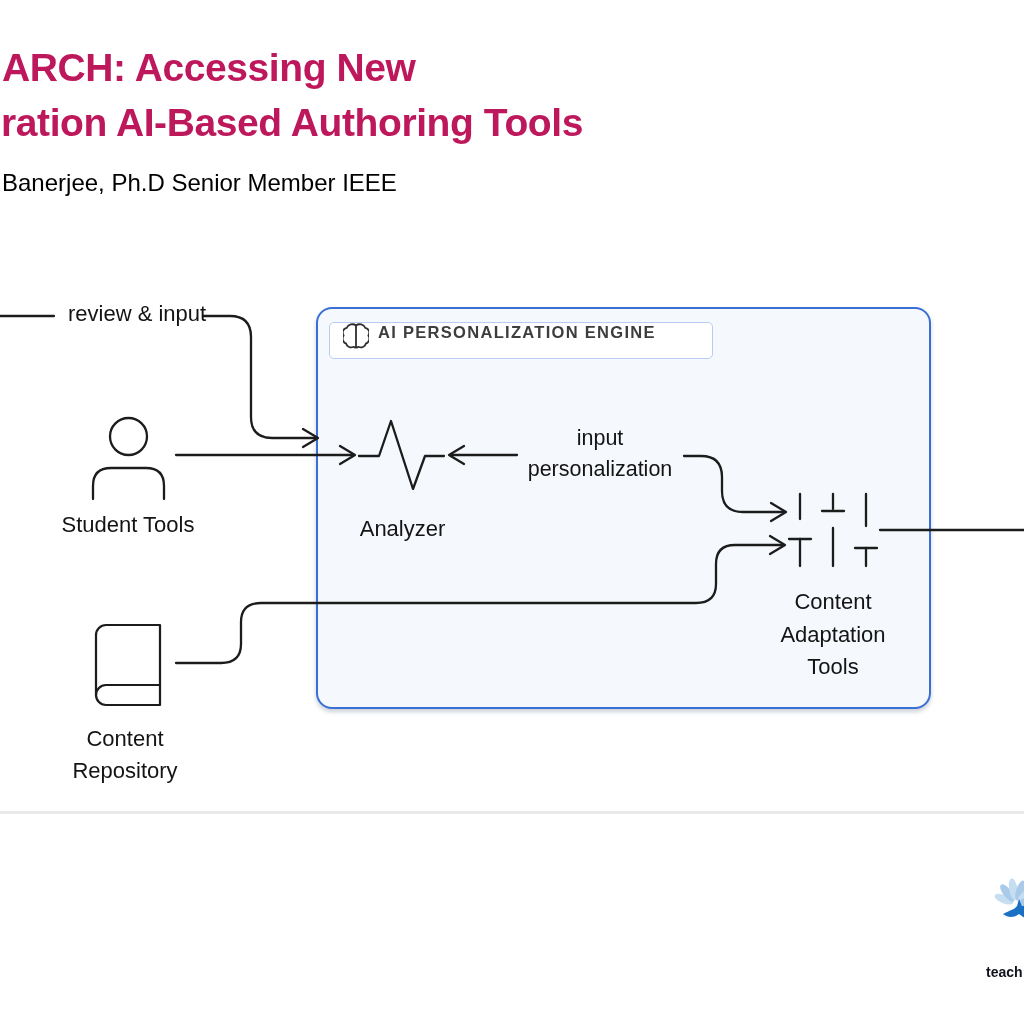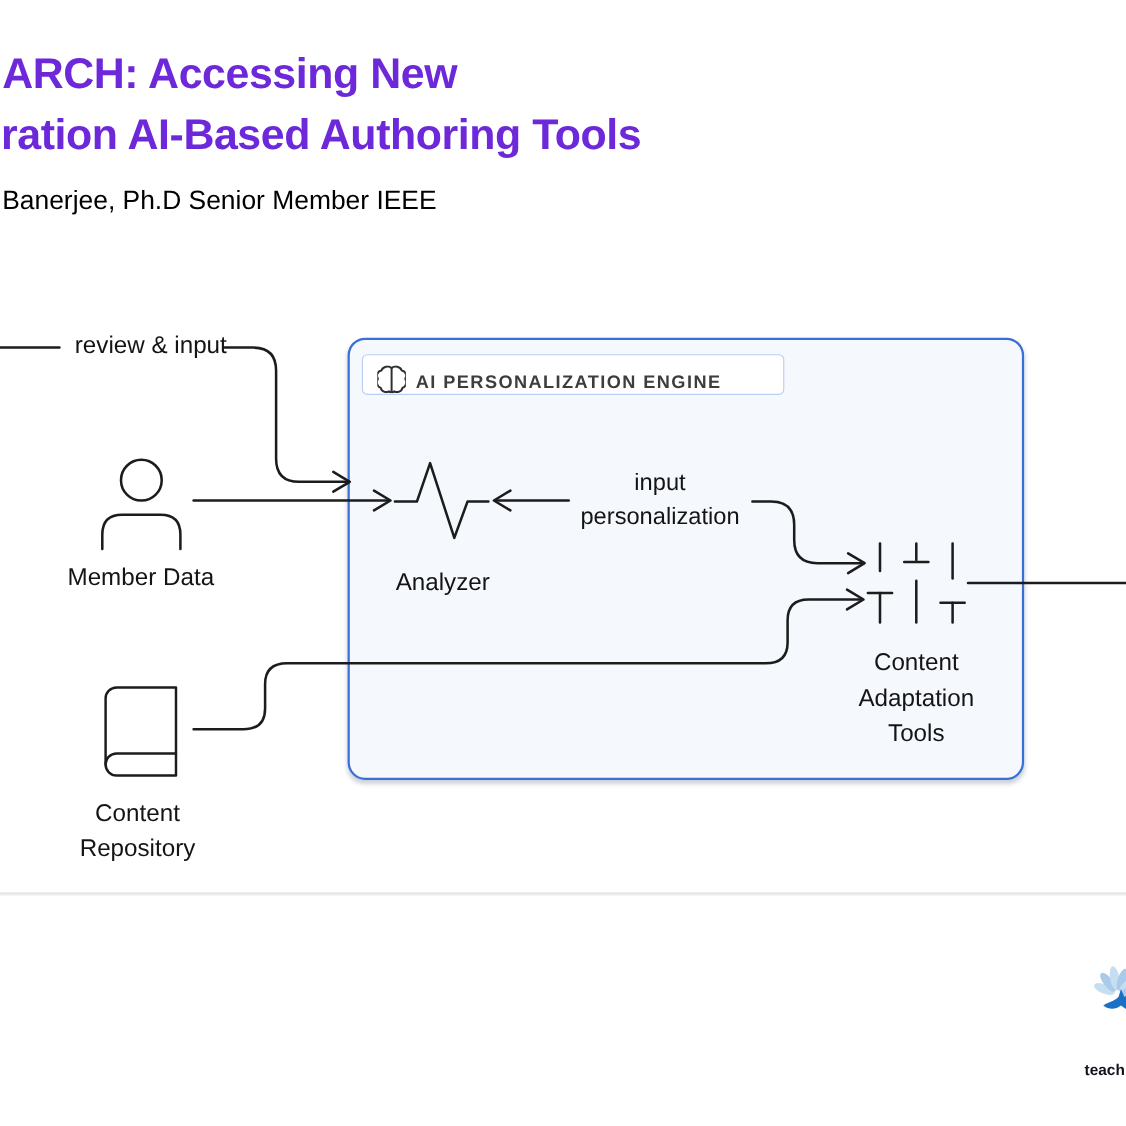--- a/index.html
+++ b/index.html
@@ -7,33 +7,33 @@
     --chip-fill:#ffffff; --chip-text:#3d3d3d; --divider:#e9e9e9;
     --petal:#a9cbe9; --petal-light:#c6def2; --bird:#1a70c4; --logo-text:#10131c;
   }
   *{margin:0;padding:0;box-sizing:border-box;}
   html,body{background:#fff;}
   #stage{
     position:relative;width:1024px;height:1024px;overflow:hidden;background:#ffffff;
     font-family:"Liberation Sans", sans-serif;color:var(--ink);
   }
   .abs{position:absolute;}
-  .title{font-size:39px;font-weight:700;letter-spacing:-0.4px;color:#6d28d9;white-space:nowrap;}
+  .title{font-size:39px;font-weight:700;letter-spacing:-0.4px;color:#be185d;white-space:nowrap;}
   .author{font-size:24px;font-weight:400;color:#000000;white-space:nowrap;}
   .dlabel{font-size:22px;color:#141414;white-space:nowrap;}
   .center{text-align:center;}
   .engine-box{
     left:316px;top:307px;width:615px;height:402px;border:2.4px solid var(--accent);
     border-radius:16px;background:var(--engine-fill);
     box-shadow:0 3px 4px rgba(110,125,150,0.35);
   }
   .engine-chip{
     left:329px;top:322px;width:384px;height:37px;background:var(--chip-fill);
     border:1.5px solid var(--chip-border);border-radius:5px;
-    display:flex;align-items:flex-end;padding-left:13px;gap:9px;
+    display:flex;align-items:flex-start;padding-left:13px;gap:9px;
   }
   .engine-chip .chip-label{
     font-size:16.5px;font-weight:700;letter-spacing:1.3px;color:var(--chip-text);white-space:nowrap;
   }
   svg.overlay{left:0;top:0;pointer-events:none;}
   .ln{fill:none;stroke:var(--ink);stroke-width:2.3px;stroke-linecap:round;stroke-linejoin:round;}
   .divider{left:0;top:811px;width:1024px;height:3px;background:var(--divider);}
   .logo-text{left:986px;top:936px;font-size:14px;font-weight:700;color:var(--logo-text);white-space:nowrap;margin-top:28px;}
 </style>
 </head>
@@ -126,21 +126,21 @@
         <ellipse cx="0" cy="-14" rx="4.2" ry="10.5" fill="var(--petal)" transform="rotate(18)"></ellipse>
         <ellipse cx="0" cy="-13" rx="4.2" ry="10" fill="var(--petal-light)" transform="rotate(48)"></ellipse>
         <ellipse cx="0" cy="-12" rx="4" ry="9.5" fill="var(--petal)" transform="rotate(76)"></ellipse>
       </g>
       <path fill="var(--bird)" d="M-13,10 C-6,6 -2,6 1,2 L3,-5 L6,2 L14,0 L8,7 L10,15 L3,10 C-2,14 -8,14 -13,10 Z"></path>
     </g>
   </svg>
 
   <div class="abs dlabel" style="left:68px;top:301px;">review &amp; input</div>
 
-  <div class="abs dlabel center" style="left:53px;top:512px;width:150px;">Member Data</div>
+  <div class="abs dlabel center" style="left:53px;top:512px;width:150px;">Student Tools</div>
 
   <div class="abs" style="left:330px;top:513px;width:145px;">
     <div class="dlabel center" style="line-height:31px;">Analyzer</div>
   </div>
 
   <div class="abs" style="left:500px;top:423px;width:200px;">
     <div class="dlabel center" style="font-size:21.5px;line-height:31px;">input</div>
     <div class="dlabel center" style="font-size:21.5px;line-height:31px;">personalization</div>
   </div>
 

